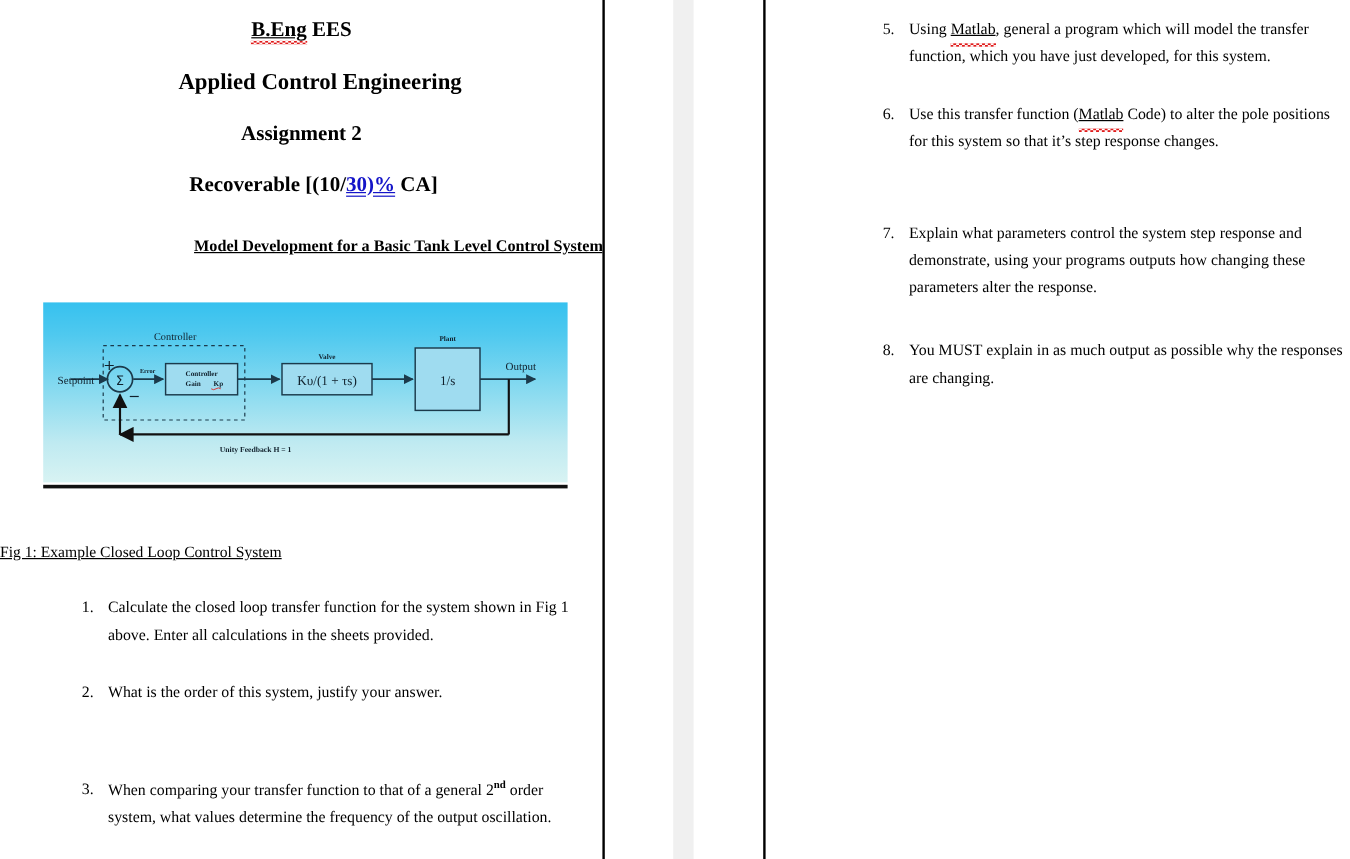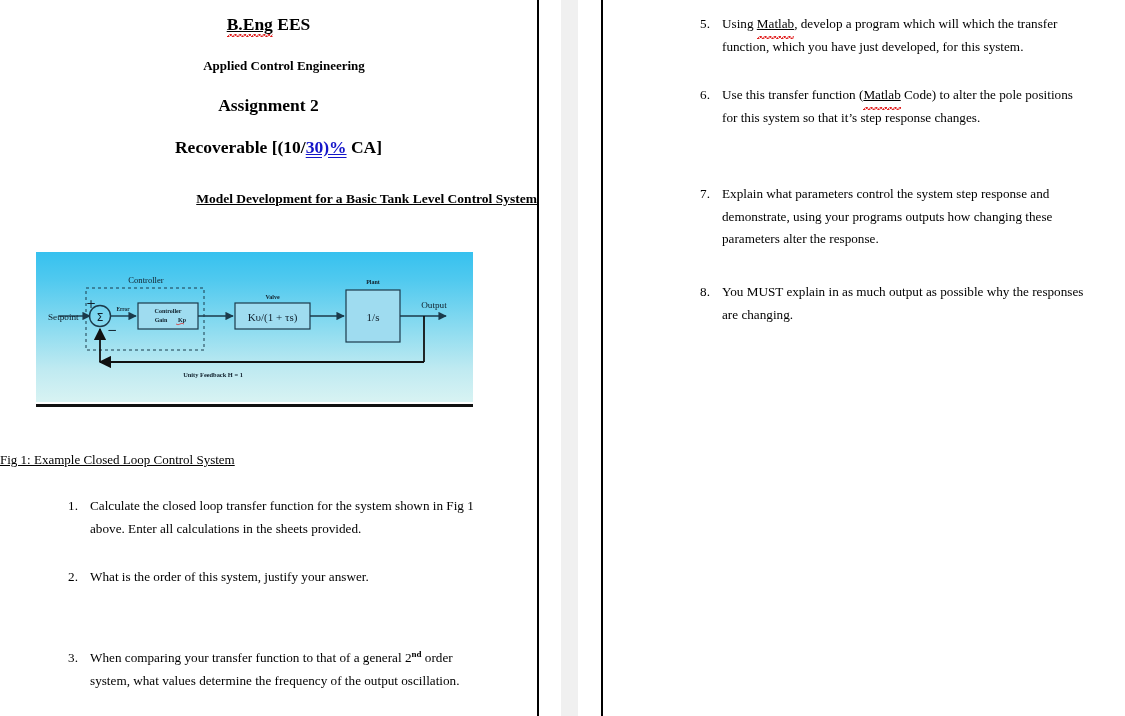--- a/index.html
+++ b/index.html
@@ -15,20 +15,21 @@
     font-family: "Liberation Serif", "DejaVu Serif", serif;
     color: #000000;
     position: relative;
   }
 
   .viewer {
     position: absolute;
     inset: 0;
     display: flex;
     align-items: stretch;
+    gap: 35px;
   }
 
   
   .page {
     position: relative;
     background: #ffffff;
     height: 716px;
     box-sizing: border-box;
     overflow: hidden;
   }
@@ -51,21 +52,21 @@
     height: 100%;
     background: #f0f0f0;
   }
 
   .title-block { text-align: center; }
   .t-line {
     font-weight: bold;
     line-height: 1;
   }
   .t1 { font-size: 17.5px; padding-top: 16px; }
-  .t2 { font-size: 13px; padding-top: 25px; margin-left: 31px; }
+  .t2 { font-size: 19px; padding-top: 25px; margin-left: 31px; }
   .t3 { font-size: 17.5px; padding-top: 25px; }
   .t4 { font-size: 17.5px; padding-top: 25px; padding-left: 20px; }
 
   .u-solid { text-decoration: underline; }
   
   .squiggle {
     text-decoration: underline;
     position: relative;
     display: inline-block;
   }
@@ -261,21 +262,21 @@
   </div>
 
   <div class="gutter">
     <div class="track"></div>
   </div>
 
   <div class="page page-right">
     <ol class="qlist list-right">
       <li class="qitem" style="margin-bottom:26px;">
         <span class="qnum">5.</span>
-        <span class="qtext"><span>Using </span><span class="squiggle">Matlab</span><span>, develop a program which will which the transfer function, which you have just developed, for this system.</span></span>
+        <span class="qtext"><span>Using </span><span class="squiggle">Matlab</span><span>, general a program which will model the transfer function, which you have just developed, for this system.</span></span>
       </li>
       <li class="qitem" style="margin-bottom:53px;">
         <span class="qnum">6.</span>
         <span class="qtext"><span>Use this transfer function (</span><span class="squiggle">Matlab</span><span> Code) to alter the pole positions for this system so that it’s step response changes.</span></span>
       </li>
       <li class="qitem" style="margin-bottom:30px;">
         <span class="qnum">7.</span>
         <span class="qtext">Explain what parameters control the system step response and demonstrate, using your programs outputs how changing these parameters alter the response.</span>
       </li>
       <li class="qitem">

